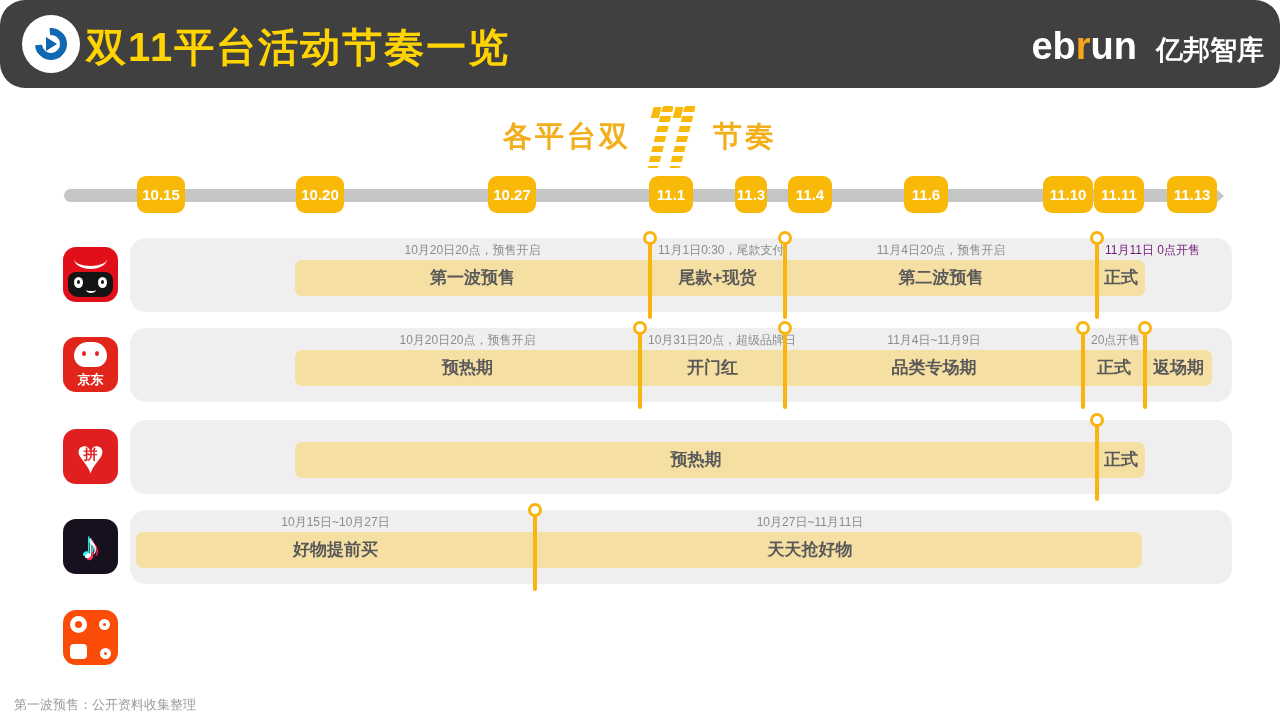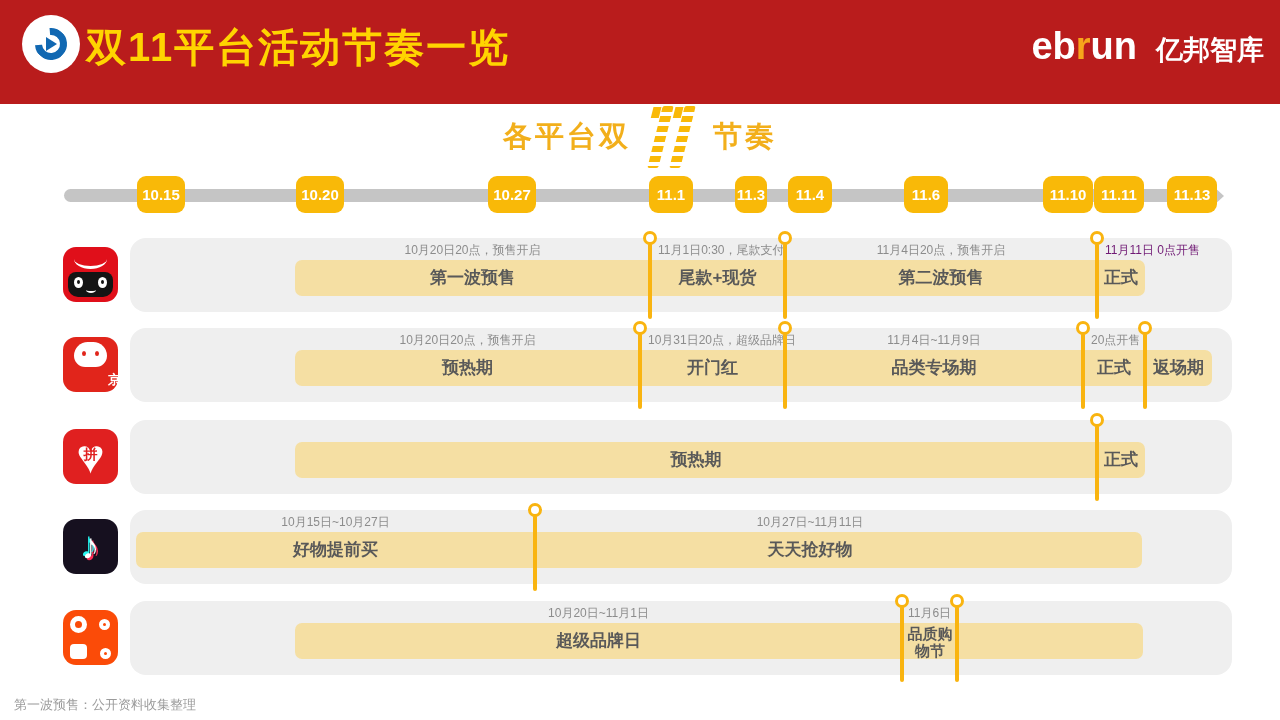--- a/index.html
+++ b/index.html
@@ -1,21 +1,21 @@
 <!DOCTYPE html>
 <html><head>
 <meta charset="utf-8">
 <style>
   * { margin:0; padding:0; box-sizing:border-box; }
   html,body { width:1280px; height:720px; background:#fff; overflow:hidden;
               font-family:"Liberation Sans","DejaVu Sans",sans-serif; }
   .stage { position:relative; width:1280px; height:720px; }
 
   
-  .header { position:absolute; left:0; top:0; width:1280px; height:104px; background:#b91c1c; }
+  .header { position:absolute; left:0; top:0; width:1280px; height:88px; background:#404040;border-radius:25px; }
   .logo-circle { position:absolute; left:22px; top:15px; width:58px; height:58px; background:#fff; border-radius:50%; }
   .logo-swirl { position:absolute; left:13px; top:13px; width:32px; height:32px; border:7px solid #1168B2;
                 border-radius:50%; border-left-color:transparent; transform:rotate(40deg); }
   .logo-play { position:absolute; left:24px; top:22px; width:0; height:0;
                border-left:11px solid #1168B2; border-top:7px solid transparent; border-bottom:7px solid transparent; }
   .page-title { position:absolute; left:86px; top:20px; font-size:40px; font-weight:bold;
                 color:#FFD400; letter-spacing:2px; }
   .brand { position:absolute; right:16px; top:24px; display:flex; align-items:baseline; }
   .brand-latin { font-size:38px; font-weight:bold; color:#fff; line-height:44px; }
   .brand-r { color:#F7A51B; }
@@ -62,21 +62,21 @@
   .tm-head { position:absolute; left:5px; top:25px; right:5px; bottom:5px; background:#141414; border-radius:8px 8px 10px 10px; }
   .tm-eye { position:absolute; top:5px; width:9px; height:11px; background:#fff; border-radius:50%; }
   .tm-eye.l { left:6px; } .tm-eye.r { right:6px; }
   .tm-eye::after { content:''; position:absolute; left:3px; top:3px; width:3px; height:4px; background:#141414; border-radius:50%; }
   .tm-mouth { position:absolute; left:50%; transform:translateX(-50%); bottom:4px; width:10px; height:6px;
               border-bottom:2px solid #fff; border-radius:0 0 50% 50%; }
   .jd { background:#E1251B; }
   .jd-face { position:absolute; left:11px; top:5px; width:33px; height:25px; background:#fff; border-radius:16px 16px 13px 13px; }
   .jd-face::before, .jd-face::after { content:''; position:absolute; top:9px; width:4px; height:5px; background:#E1251B; border-radius:50%; }
   .jd-face::before { left:8px; } .jd-face::after { right:8px; }
-  .jd-text { position:absolute; bottom:3px; left:16px; width:100%; text-align:right; color:#fff; font-weight:bold; font-size:13px; }
+  .jd-text { position:absolute; bottom:3px; left:0; width:100%; text-align:center; color:#fff; font-weight:bold; font-size:13px; }
   .pinduoduo { background:#E02020; display:flex; align-items:center; justify-content:center; }
   .pdd-heart { color:#fff; font-size:48px; line-height:52px; }
   .pdd-char { position:absolute; left:50%; top:50%; transform:translate(-50%,-62%); color:#E02020; font-size:14px; font-weight:bold; }
   .douyin { background:#16101F; display:flex; align-items:center; justify-content:center; }
   .dy-note { color:#fff; font-size:36px; text-shadow:-2px -2px 0 #25F4EE, 2px 2px 0 #FE2C55; }
   .kuaishou { background:#FB4B08; }
   .ks-reel  { position:absolute; left:7px; top:6px; width:17px; height:17px; border:5px solid #fff; border-radius:50%; }
   .ks-reel2 { position:absolute; right:8px; top:9px; width:11px; height:11px; border:4px solid #fff; border-radius:50%; }
   .ks-body  { position:absolute; left:7px; bottom:6px; width:17px; height:15px; background:#fff; border-radius:4px; }
   .ks-lens  { position:absolute; right:7px; bottom:6px; width:11px; height:11px; border:4px solid #fff; border-radius:50%; }
@@ -193,25 +193,16 @@
 
   <div class="row" style="top:510px">
     <div class="bar" style="left:6px;width:1006px"></div>
     <div class="ann center" style="left:6px;width:399px">10月15日~10月27日</div>
     <div class="ann center" style="left:405px;width:550px">10月27日~11月11日</div>
     <div class="seg" style="left:6px;width:399px">好物提前买</div>
     <div class="seg" style="left:405px;width:550px">天天抢好物</div>
     <div class="pin" style="left:405px"></div>
   </div>
 
-  <div class="row" style="top:601px">
-    <div class="bar" style="left:165px;width:848px"></div>
-    <div class="ann center" style="left:165px;width:607px">10月20日~11月1日</div>
-    <div class="ann center" style="left:772px;width:55px">11月6日</div>
-    <div class="seg" style="left:165px;width:607px">超级品牌日</div>
-    <div class="seg two-line" style="left:773px;width:54px">品质购物节</div>
-    <div class="pin" style="left:772px"></div>
-    <div class="pin" style="left:827px"></div>
-  </div>
 
   <div class="footer">第一波预售：公开资料收集整理</div>
 
 </div>
 
 </body></html>

